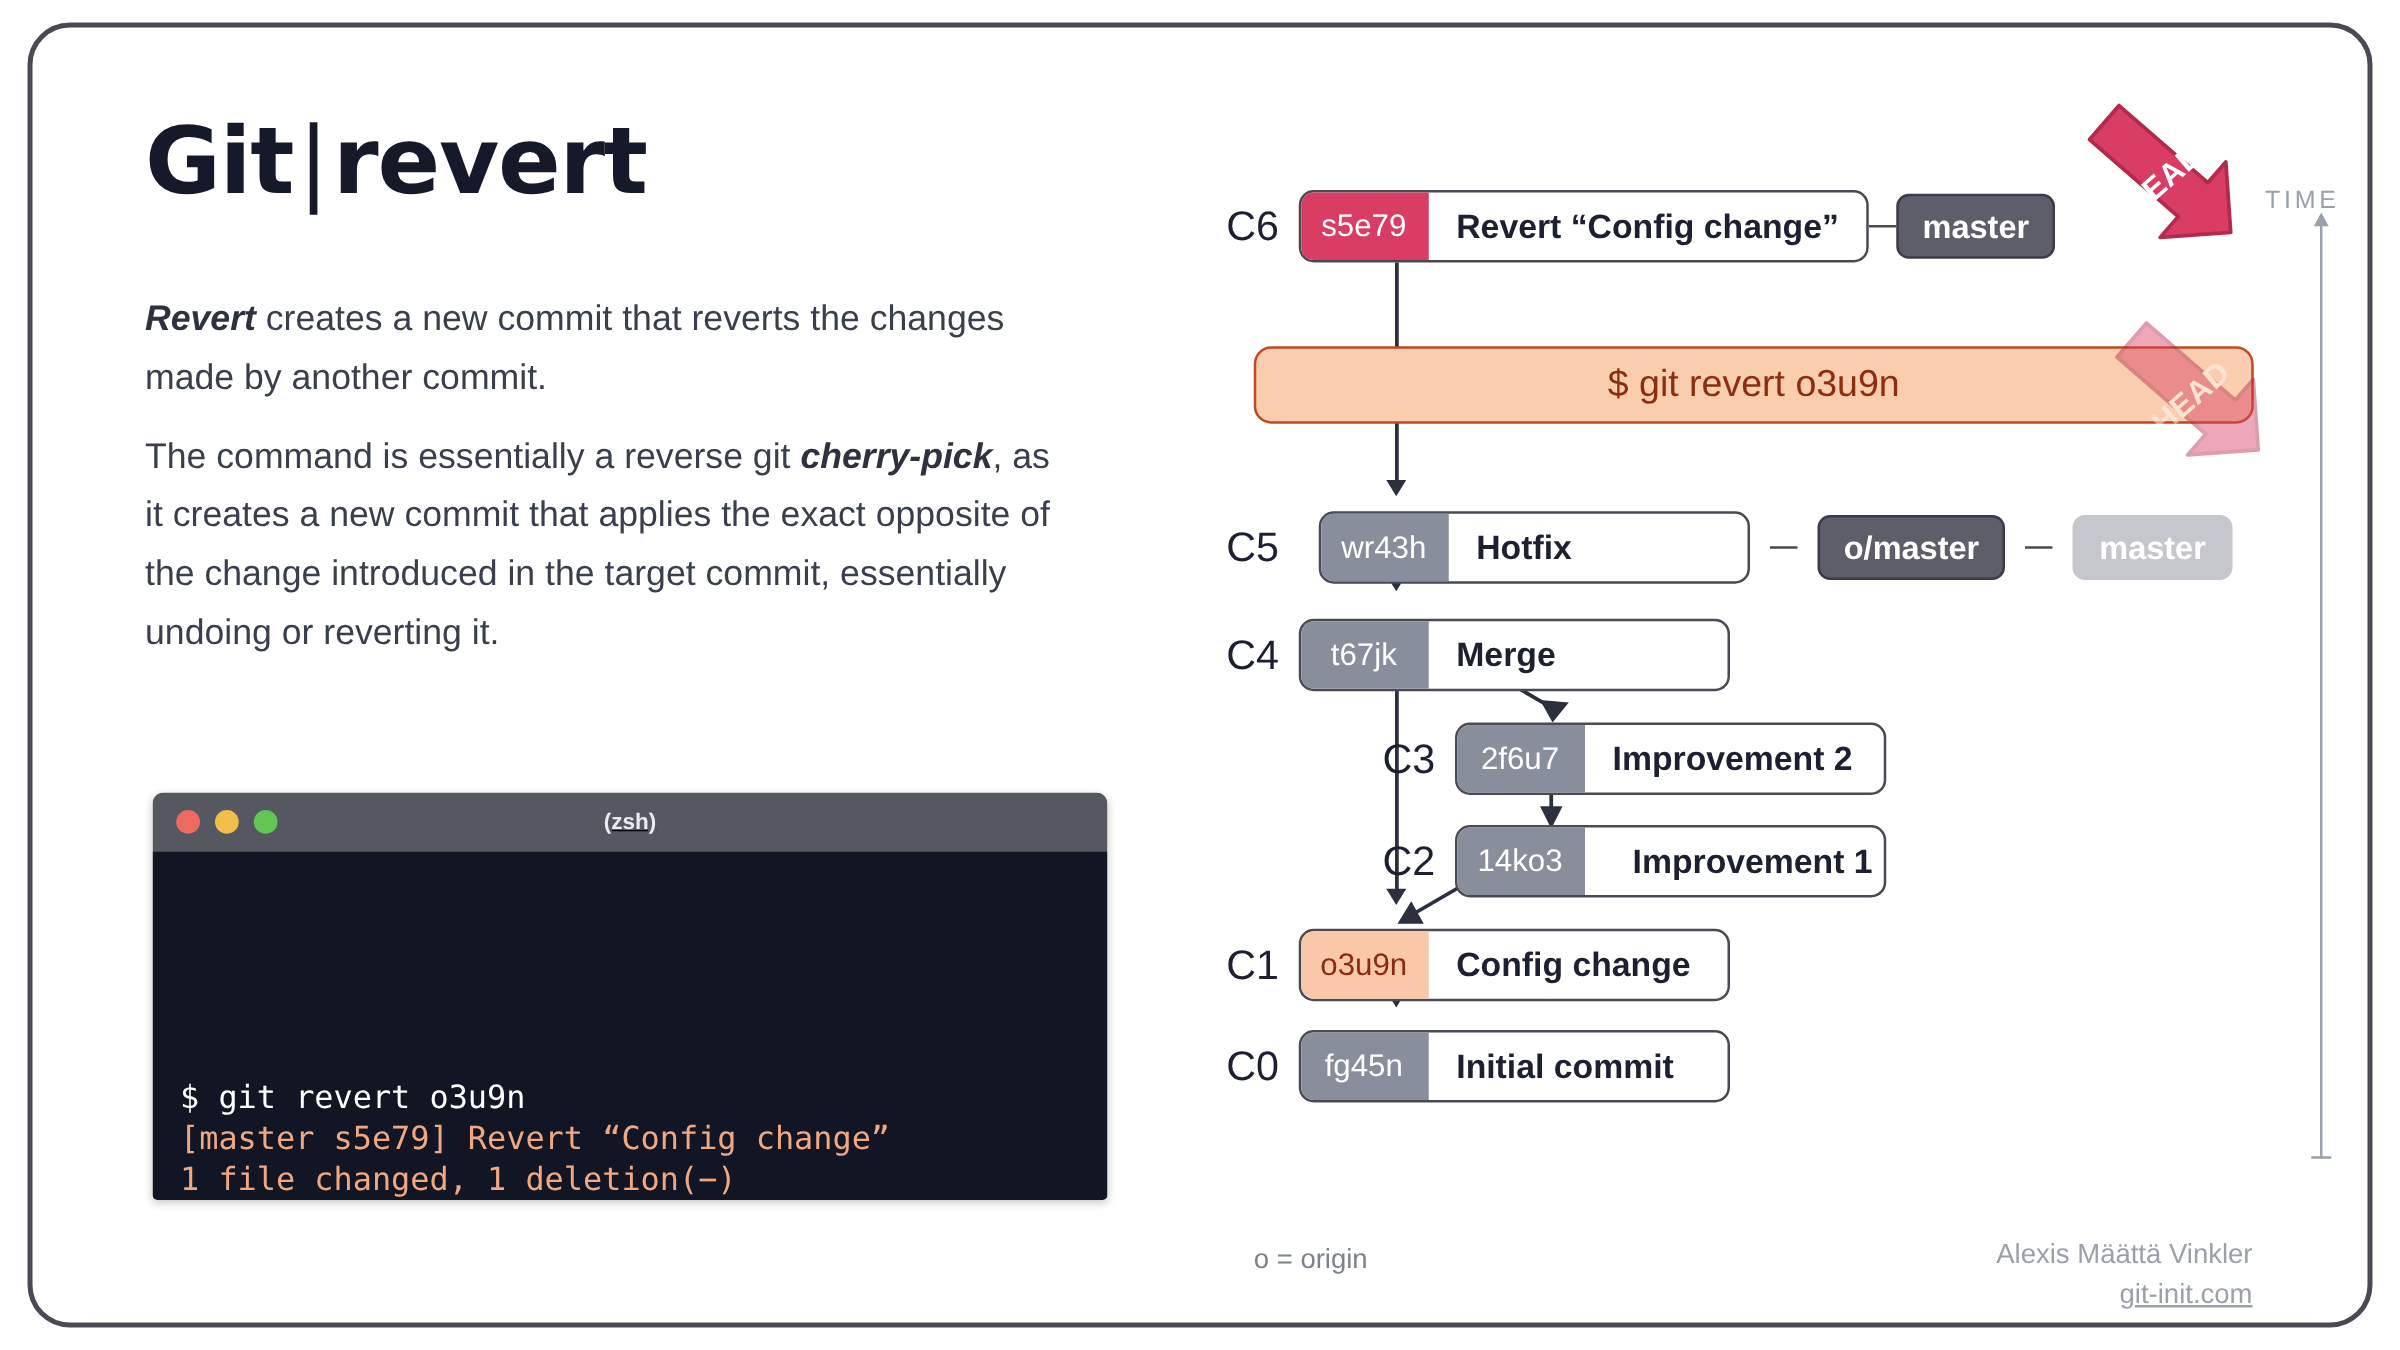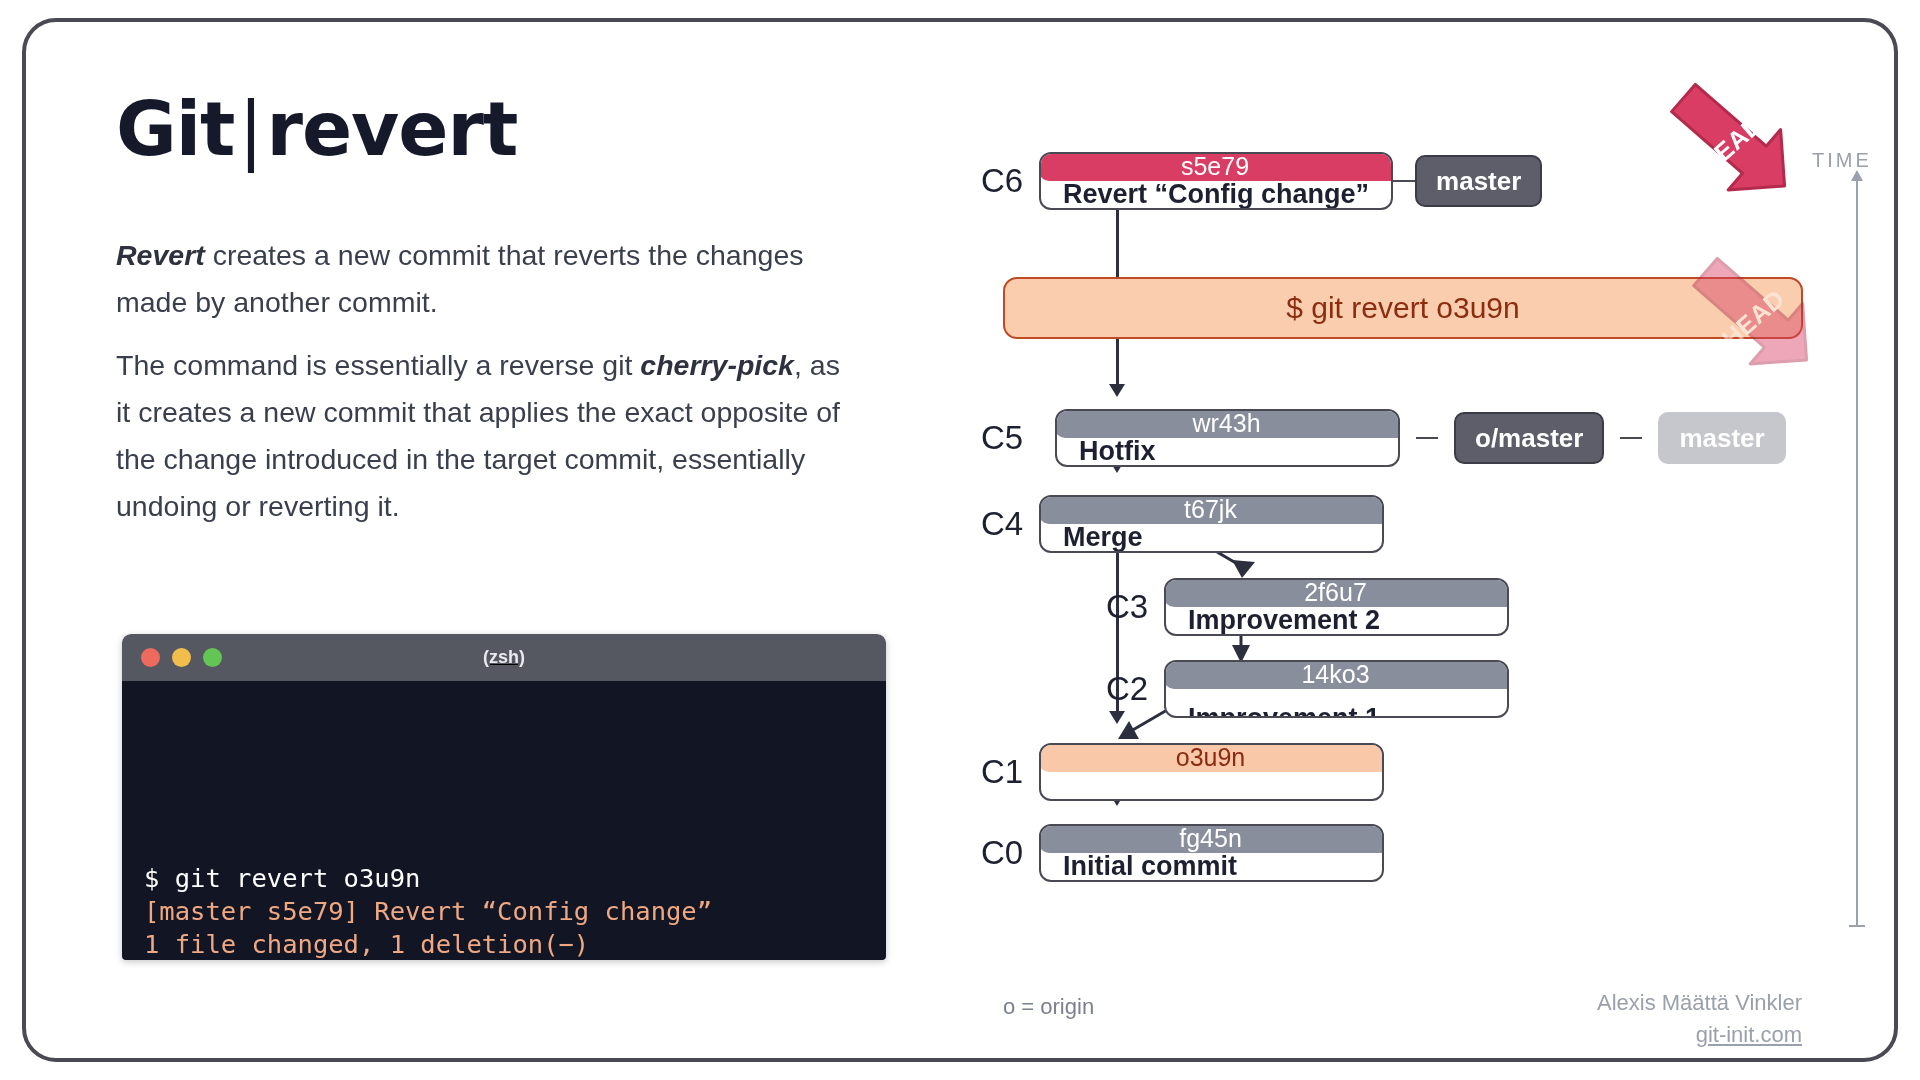--- a/index.html
+++ b/index.html
@@ -120,21 +120,20 @@
     flex: none;
   }
   .commit-card {
     display: flex;
     align-items: stretch;
     height: 58px;
     border: 2px solid #4a4a55;
     border-radius: 12px;
     background: #ffffff;
     overflow: hidden;
-    flex-direction: column;
   }
   .commit-hash {
     display: flex;
     align-items: center;
     justify-content: center;
     min-width: 104px;
     padding: 0 14px;
     font-size: 25px;
     color: #ffffff;
     background: #898e9c;
@@ -397,20 +396,21 @@
       <div class="commit-card" style="width:345px;gap:16px;">
         <span class="commit-hash">14ko3</span>
         <span class="commit-msg">Improvement 1</span>
       </div>
     </div>
 
     <div class="commit-row" style="left:0px; top:661px;">
       <span class="commit-label">C1</span>
       <div class="commit-card" style="width:345px;">
         <span class="commit-hash peach">o3u9n</span>
+        <span class="commit-msg">Config change</span>
       </div>
     </div>
 
     <div class="commit-row" style="left:0px; top:742px;justify-content:flex-end;">
       <span class="commit-label">C0</span>
       <div class="commit-card" style="width:345px;">
         <span class="commit-hash">fg45n</span>
         <span class="commit-msg">Initial commit</span>
       </div>
     </div>

